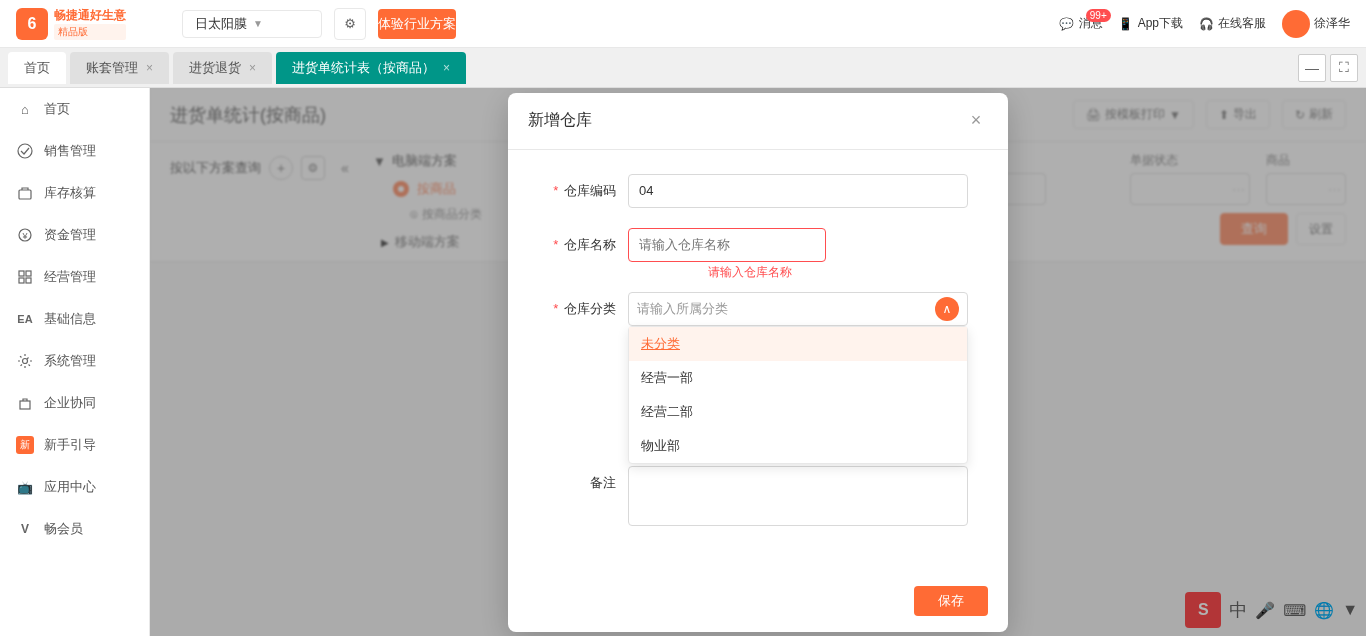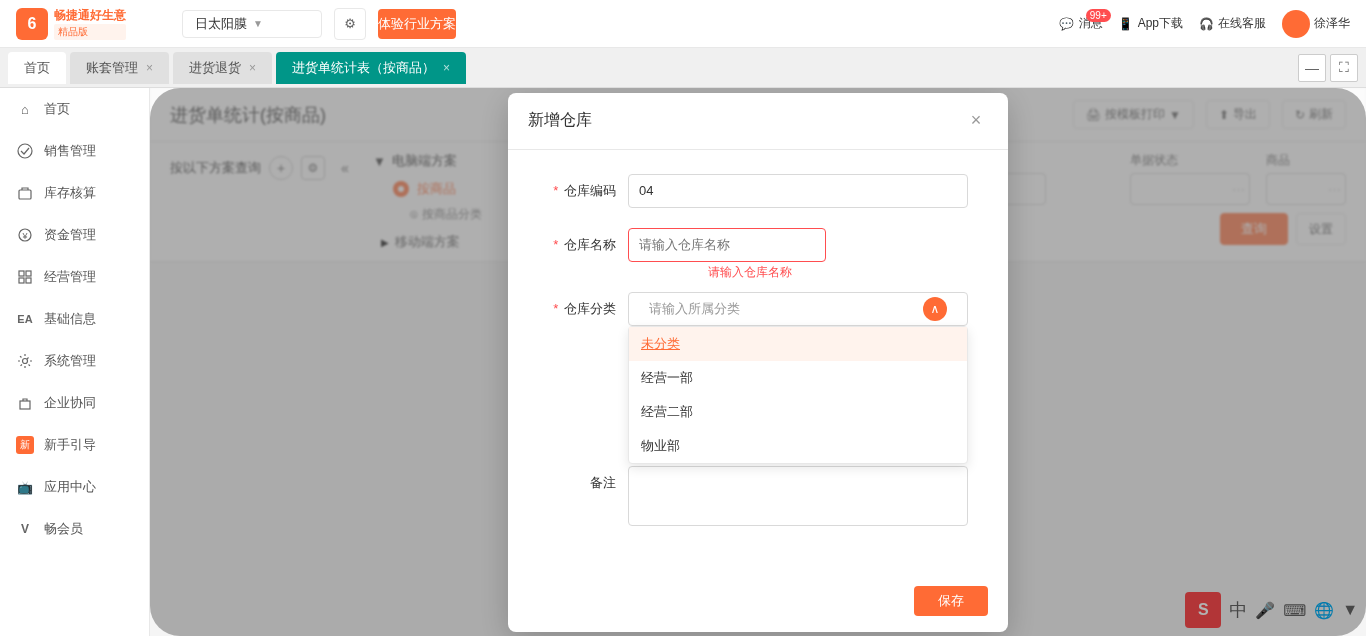--- a/index.html
+++ b/index.html
@@ -230,21 +230,20 @@
 
     
     .overlay {
       position: absolute;
       top: 0; left: 0; right: 0; bottom: 0;
       background: rgba(0,0,0,0.3);
       z-index: 100;
       display: flex;
       align-items: center;
       justify-content: center;
-      border-radius: 30px;
     }
 
     
     .modal {
       background: white;
       border-radius: 8px;
       width: 500px;
       box-shadow: 0 8px 32px rgba(0,0,0,0.2);
       position: relative;
     }
@@ -296,21 +295,21 @@
       left: 80px;
       font-size: 12px;
       color: #ff4d4f;
     }
     .form-control-wrapper { flex: 1; position: relative; }
     .dropdown-trigger {
       flex: 1;
       height: 34px;
       border: 1px solid #d9d9d9;
       border-radius: 4px;
-      padding: 0 20px;
+      padding: 0 8px;
       font-size: 13px;
       color: #999;
       display: flex;
       align-items: center;
       justify-content: space-between;
       cursor: pointer;
       background: white;
       position: relative;
     }
     .dropdown-arrow {

